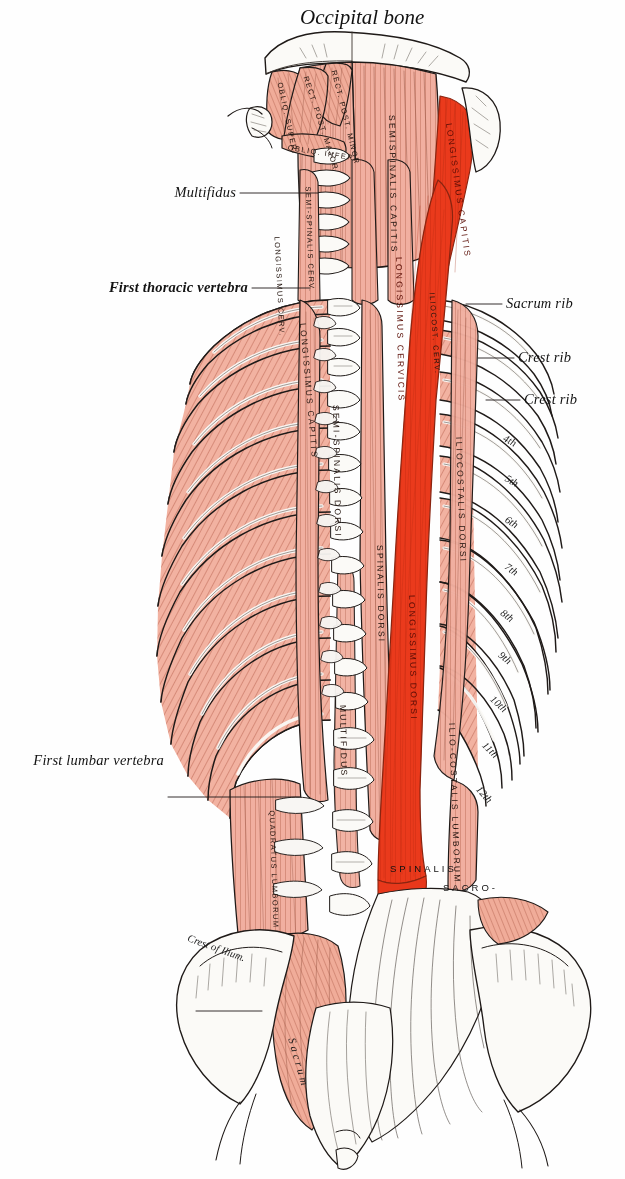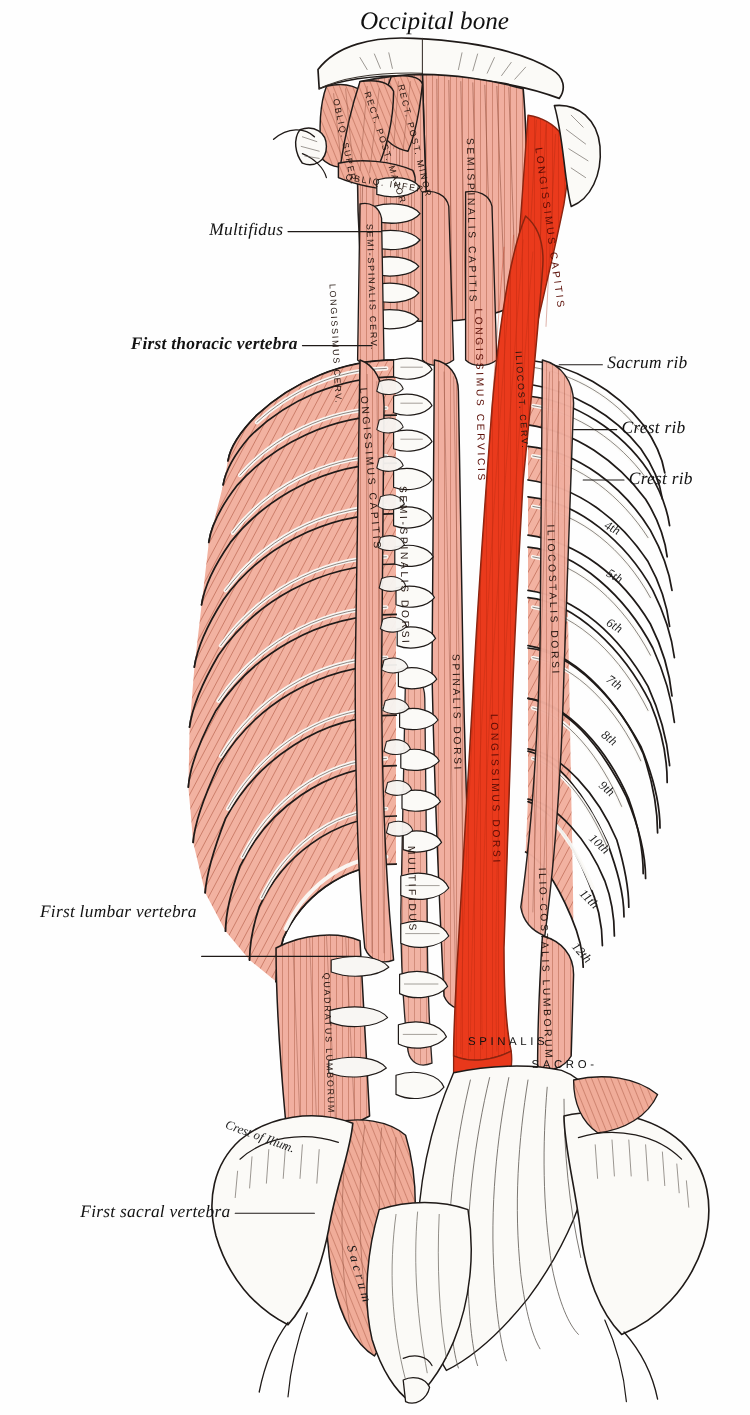--- a/index.html
+++ b/index.html
@@ -503,21 +503,20 @@
         <path d="M486 400 L520 400"></path>
       </g>
     </g>
   </svg>
 
   <div class="ttl" style="left:300px;top:5px;">Occipital bone</div>
 
   <div class="lead r" style="left:20px;top:184px;width:216px;">Multifidus</div>
   <div class="lead r b" style="left:20px;top:279px;width:228px;">First thoracic vertebra</div>
   <div class="lead r" style="left:0px;top:752px;width:164px;">First lumbar vertebra</div>
-  <div class="lead r" style="left:0px;top:1002px;width:192px;">First sacral vertebra</div>
 
   <div class="lead" style="left:506px;top:295px;">Sacrum rib</div>
   <div class="lead" style="left:518px;top:349px;">Crest rib</div>
   <div class="lead" style="left:524px;top:391px;">Crest rib</div>
 
   <div class="rib" style="left:504px;top:432px;transform:rotate(28deg);">4th</div>
   <div class="rib" style="left:506px;top:472px;transform:rotate(30deg);">5th</div>
   <div class="rib" style="left:506px;top:513px;transform:rotate(32deg);">6th</div>
   <div class="rib" style="left:506px;top:560px;transform:rotate(35deg);">7th</div>
   <div class="rib" style="left:502px;top:606px;transform:rotate(38deg);">8th</div>

